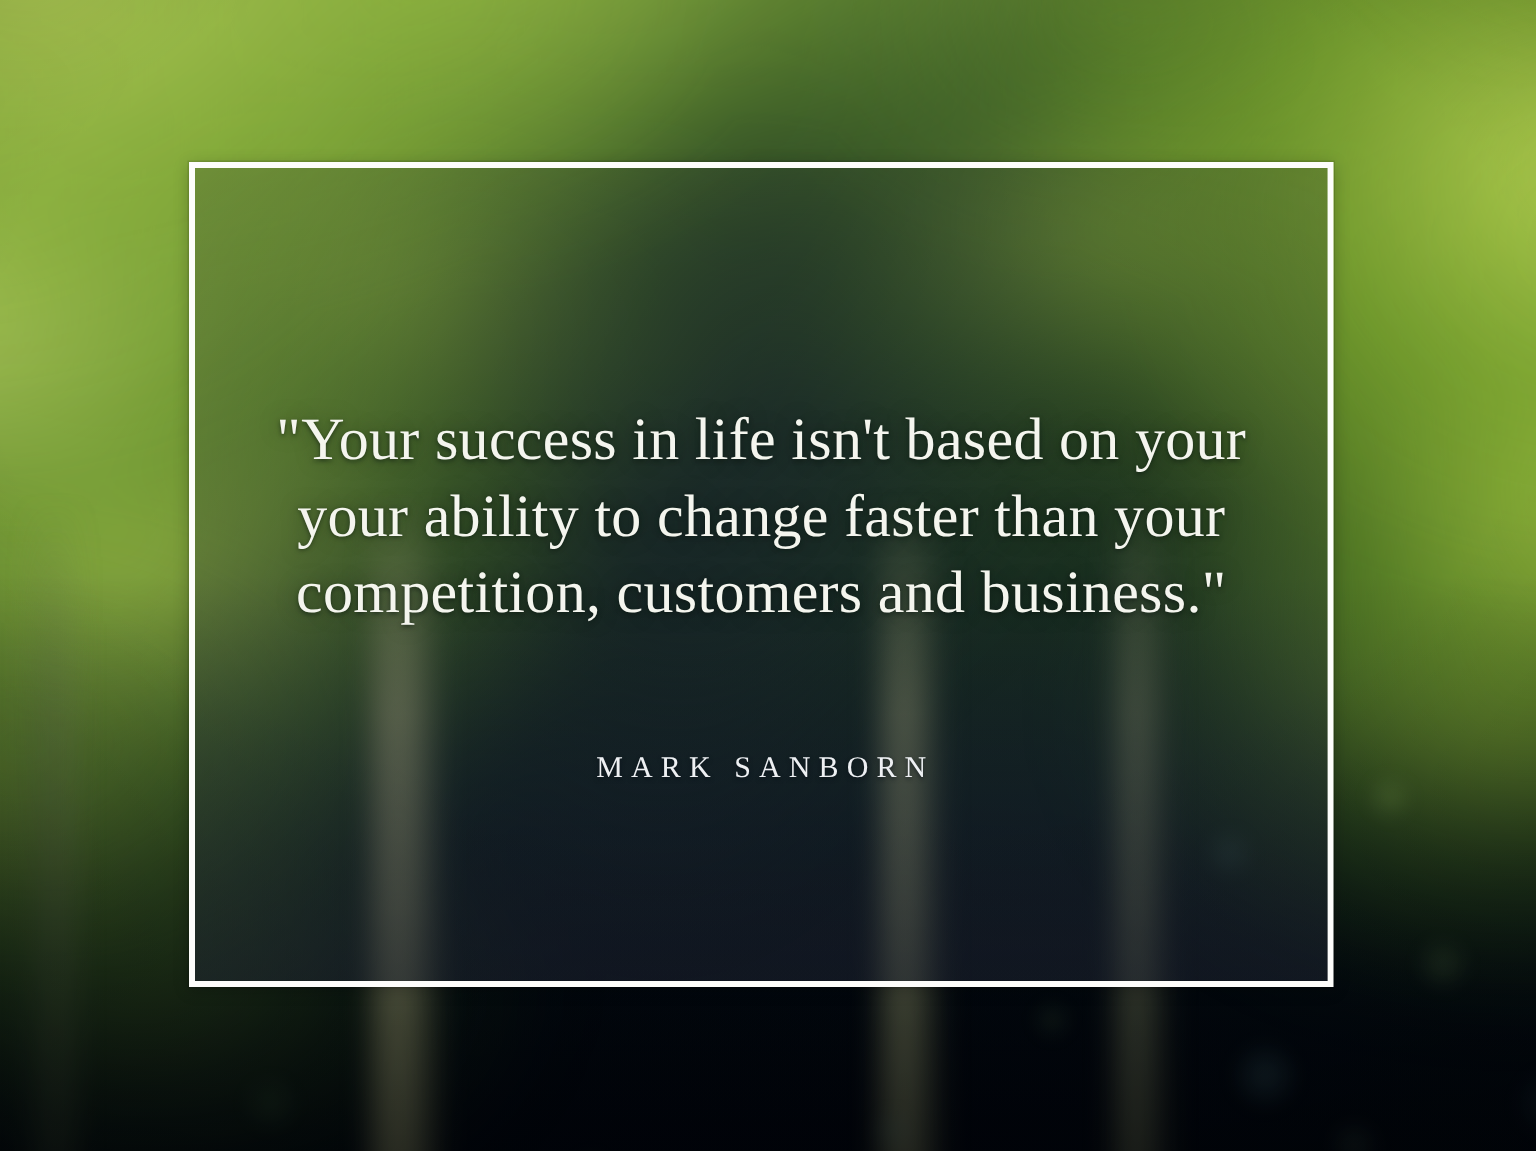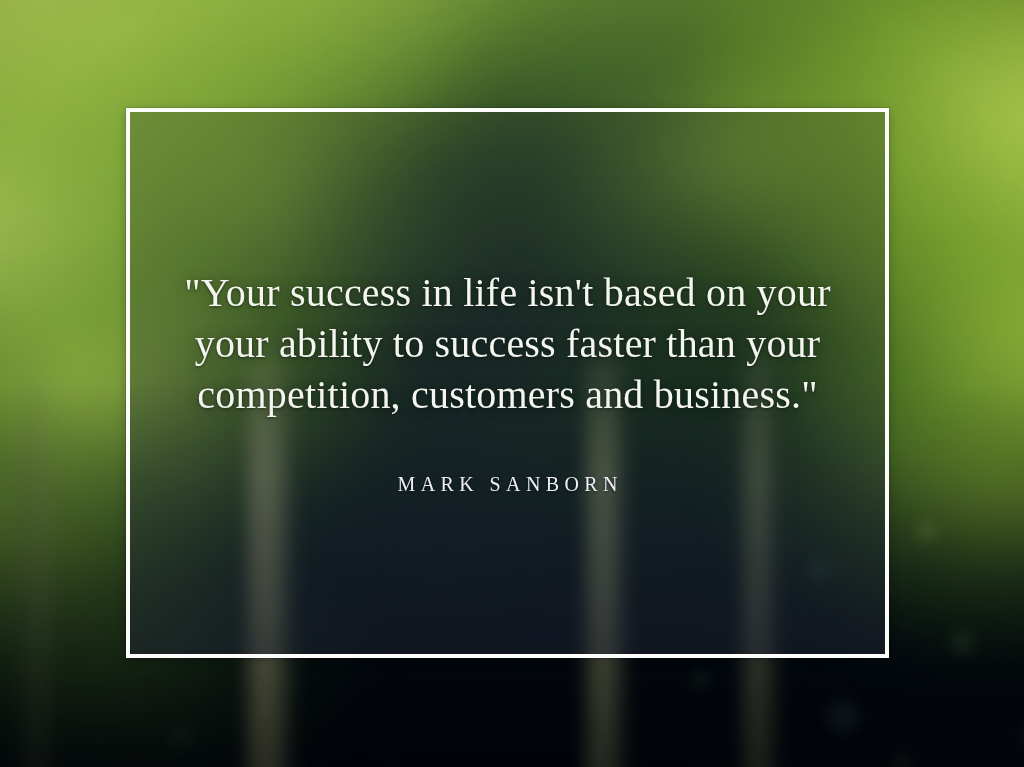--- a/index.html
+++ b/index.html
@@ -156,21 +156,21 @@
     color: #f4f5ee;
     font-size: 40px;
     line-height: 51px;
     font-weight: 400;
     letter-spacing: .2px;
     text-shadow: 0 1px 3px rgba(10,20,14,.55), 0 0 14px rgba(12,24,18,.35);
   }
   #quote-text .ln { display: block; white-space: nowrap; }
 
   #quote-attrib {
-    margin-top: 52px;
+    margin-top: 80px;
     color: #eef0f3;
     font-size: 20px;
     line-height: 24px;
     letter-spacing: 5.4px;
     text-indent: 5.4px;
     text-transform: uppercase;
     text-shadow: 0 1px 3px rgba(8,14,24,.6);
     text-align: center;
   }
 </style>
@@ -185,21 +185,21 @@
   <div class="bg-layer" id="bg-trunks"></div>
   <div class="bg-layer" id="bg-speckle"></div>
   <div class="bg-layer" id="bg-vignette"></div>
 
   <div id="quote-frame">
     <div id="quote-scrim"></div>
 
     <div id="quote-content">
       <blockquote id="quote-text">
         <span class="ln">"Your success in life isn't based on your</span>
-        <span class="ln">your ability to success faster than your</span>
+        <span class="ln">your ability to change faster than your</span>
         <span class="ln">competition, customers and business."</span>
       </blockquote>
 
       <div id="quote-attrib">MARK SANBORN</div>
     </div>
   </div>
 
 </div>
 
 </body></html>

